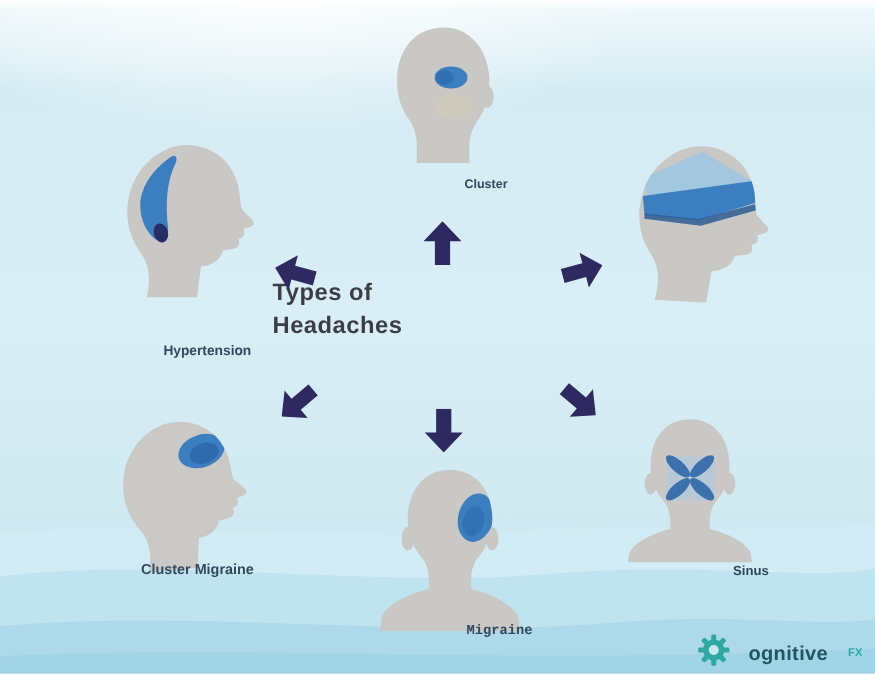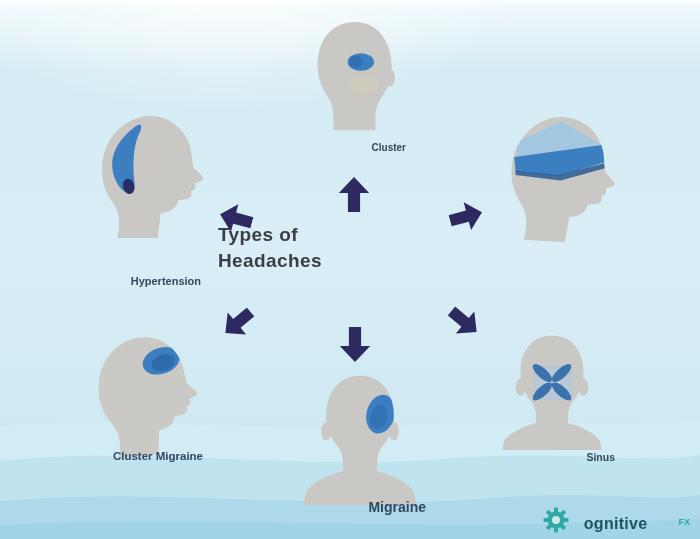--- a/index.html
+++ b/index.html
@@ -16,29 +16,29 @@
     color:#3d3d44;font-weight:800;font-size:19px;line-height:26px;letter-spacing:.4px;
   }
   .node{position:absolute;}
   .node-label{
     position:absolute;text-align:right;font-weight:bold;color:#31485f;
   }
   .lbl-cluster{left:302px;top:142px;width:104px;font-size:10px;}
   .lbl-hyper{left:86px;top:239px;width:115px;font-size:11px;margin-top:36px;}
   .lbl-ans{left:496px;top:245px;width:125px;font-size:9.5px;line-height:10.5px;}
   .lbl-ocular{left:79px;top:450px;width:124px;font-size:11.5px;}
-  .lbl-migraine{left:294px;top:499px;width:132px;font-size:14px;}
+  .lbl-migraine{left:294px;top:499px;width:132px;font-size:11px;font-family:Liberation Mono, monospace;}
   .lbl-sinus{left:479px;top:451px;width:136px;font-size:10.5px;}
   .arrow{position:absolute;}
   .arrow svg{display:block;}
   .logo{
     position:absolute;right:10px;bottom:6px;display:flex;align-items:flex-end;gap:15px;
   }
   .logo-text{color:#1d565e;font-weight:bold;font-size:16px;letter-spacing:.3px;}
-  .logo-fx{color:#2faaa2;font-weight:bold;font-size:9px;position:relative;top:-6px;margin-left:16px;}
+  .logo-fx{color:#2faaa2;font-weight:bold;font-size:9px;position:relative;top:-6px;margin-left:1px;}
 </style>
 </head>
 <body>
 
 <div class="stage">
 
   <div class="top-wash"></div>
 
   <svg class="waves" viewBox="0 0 700 130" preserveAspectRatio="none">
     <path d="M0 18 C120 4 260 26 400 16 C520 8 620 20 700 10 L700 130 L0 130 Z" fill="#d2ecf5"></path>

